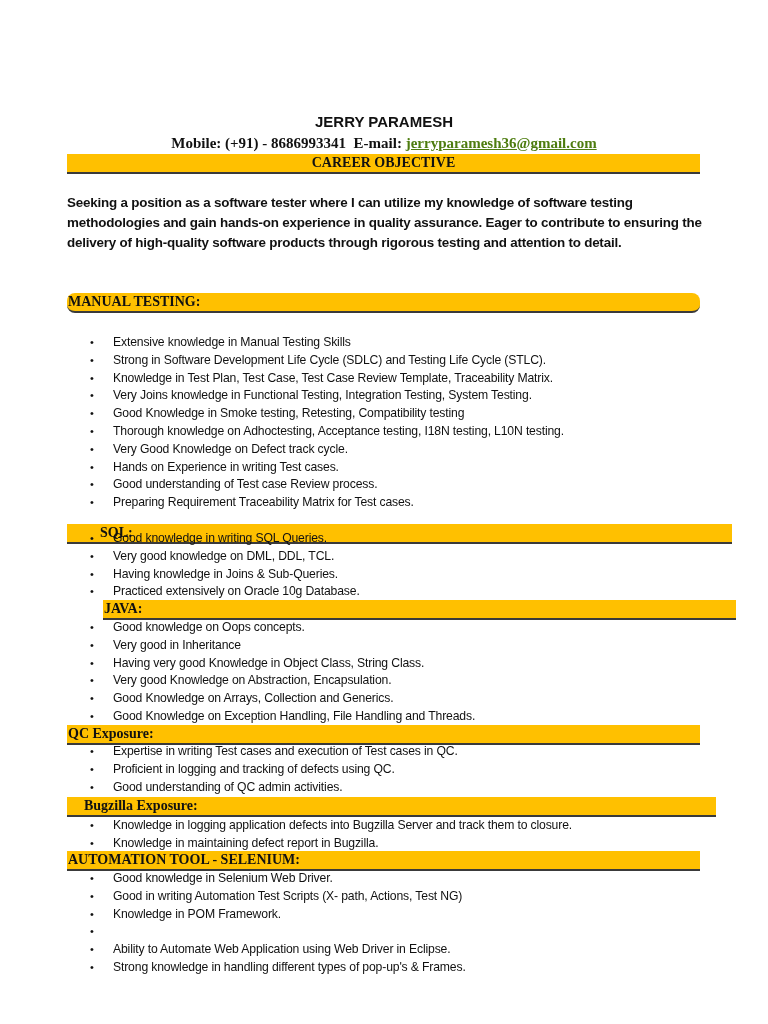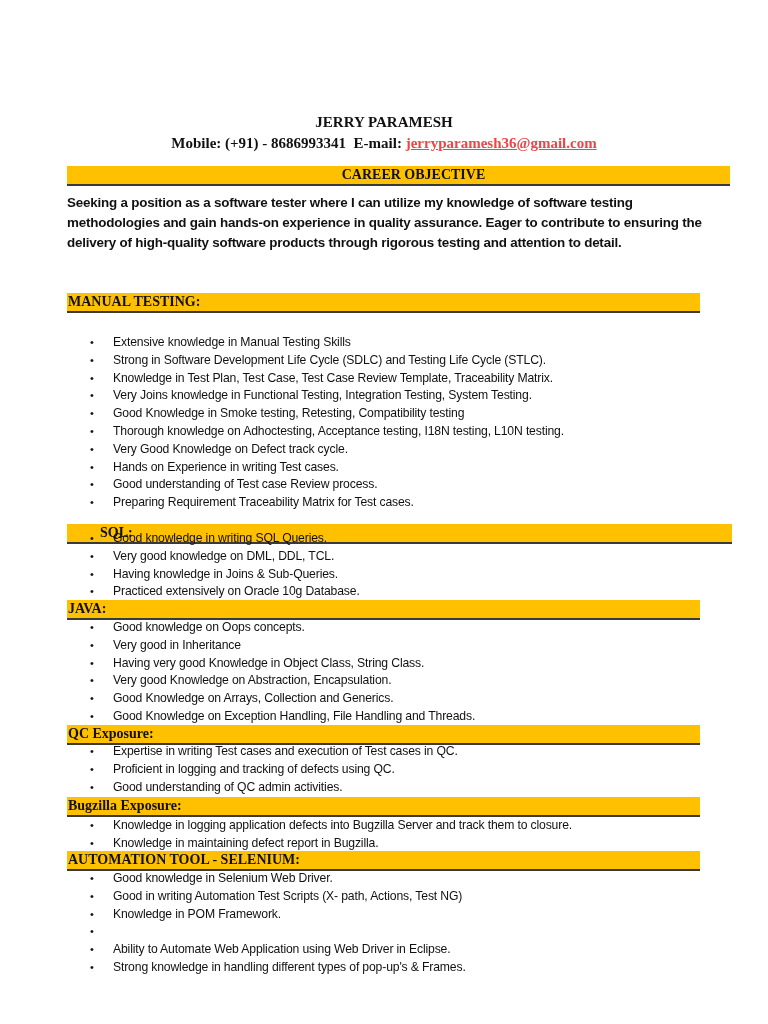--- a/index.html
+++ b/index.html
@@ -1,28 +1,28 @@
 <!DOCTYPE html>
 <html><head>
   <meta charset="utf-8">
   <style>
     html, body { margin: 0; padding: 0; background: #ffffff; }
     body { width: 768px; height: 1024px; position: relative; overflow: hidden; }
     .page { position: absolute; left: 0; top: 0; width: 768px; height: 1024px; }
     .name {
       position: absolute; left: 0; width: 768px; top: 113px; text-align: center;
-      font-family: Liberation Serif, serif; font-weight: bold; font-size: 15px; color: #111;
+      font-family: Liberation Sans, sans-serif; font-weight: bold; font-size: 15px; color: #111;
       line-height: 18px;
     }
     .contact {
       position: absolute; left: 0; width: 768px; top: 134px; text-align: center;
       font-family: "Liberation Serif", serif; font-weight: bold; font-size: 15px; color: #111;
       line-height: 18px;
     }
-    .contact a { color: #ef4444; text-decoration: underline; }
+    .contact a { color: #4d7c0f; text-decoration: underline; }
     .bar {
       position: absolute; left: 67px; width: 633px; height: 18px;
       background: #ffc000; border-bottom: 2px solid #3a3a3a;
       font-family: "Liberation Serif", serif; font-weight: bold; font-size: 14px; color: #111;
       line-height: 18px; box-sizing: content-box;
     }
     .bar.center { text-align: center; }
     .bar .lbl { padding-left: 1px; }
     .objective {
       position: absolute; left: 67px; top: 193px; width: 650px;
@@ -45,27 +45,27 @@
 <body>
 
 <div class="page">
 
   <div class="name">JERRY PARAMESH</div>
 
   <div class="contact">
     <span style="white-space:pre">Mobile: (+91) - 8686993341  E-mail: </span><a>jerryparamesh36@gmail.com</a>
   </div>
 
-  <div class="bar center" style="top:166px;padding-left:30px;">
+  <div class="bar center" style="top:154px;">
     <span>CAREER OBJECTIVE</span>
   </div>
 
   <div class="objective">Seeking a position as a software tester where I can utilize my knowledge of software testing methodologies and gain hands-on experience in quality assurance. Eager to contribute to ensuring the delivery of high-quality software products through rigorous testing and attention to detail.</div>
 
-  <div class="bar" style="top:293px;">
+  <div class="bar" style="top:293px;border-radius:8px;">
     <span class="lbl">MANUAL TESTING:</span>
   </div>
   <ul class="items" style="top:334px;">
     <li><span class="bullet">•</span><span>Extensive knowledge in Manual Testing Skills</span></li>
     <li><span class="bullet">•</span><span>Strong in Software Development Life Cycle (SDLC) and Testing Life Cycle (STLC).</span></li>
     <li><span class="bullet">•</span><span>Knowledge in Test Plan, Test Case, Test Case Review Template, Traceability Matrix.</span></li>
     <li><span class="bullet">•</span><span>Very Joins knowledge in Functional Testing, Integration Testing, System Testing.</span></li>
     <li><span class="bullet">•</span><span>Good Knowledge in Smoke testing, Retesting, Compatibility testing</span></li>
     <li><span class="bullet">•</span><span>Thorough knowledge on Adhoctesting, Acceptance testing, I18N testing, L10N testing.</span></li>
     <li><span class="bullet">•</span><span>Very Good Knowledge on Defect track cycle.</span></li>
@@ -77,42 +77,42 @@
   <div class="bar" style="top:524px;padding-left:32px;">
     <span class="lbl">SQL:</span>
   </div>
   <ul class="items" style="top:530px;">
     <li><span class="bullet">•</span><span>Good knowledge in writing SQL Queries.</span></li>
     <li><span class="bullet">•</span><span>Very good knowledge on DML, DDL, TCL.</span></li>
     <li><span class="bullet">•</span><span>Having knowledge in Joins &amp; Sub-Queries.</span></li>
     <li><span class="bullet">•</span><span>Practiced extensively on Oracle 10g Database.</span></li>
   </ul>
 
-  <div class="bar" style="top:600px;">
+  <div class="bar" style="top:600px;margin-left:36px;">
     <span class="lbl">JAVA:</span>
   </div>
   <ul class="items" style="top:619px;">
     <li><span class="bullet">•</span><span>Good knowledge on Oops concepts.</span></li>
     <li><span class="bullet">•</span><span>Very good in Inheritance</span></li>
     <li><span class="bullet">•</span><span>Having very good Knowledge in Object Class, String Class.</span></li>
     <li><span class="bullet">•</span><span>Very good Knowledge on Abstraction, Encapsulation.</span></li>
     <li><span class="bullet">•</span><span>Good Knowledge on Arrays, Collection and Generics.</span></li>
     <li><span class="bullet">•</span><span>Good Knowledge on Exception Handling, File Handling and Threads.</span></li>
   </ul>
 
   <div class="bar" style="top:725px;">
     <span class="lbl">QC Exposure:</span>
   </div>
   <ul class="items" style="top:743px;">
     <li><span class="bullet">•</span><span>Expertise in writing Test cases and execution of Test cases in QC.</span></li>
     <li><span class="bullet">•</span><span>Proficient in logging and tracking of defects using QC.</span></li>
     <li><span class="bullet">•</span><span>Good understanding of QC admin activities.</span></li>
   </ul>
 
-  <div class="bar" style="top:797px;">
+  <div class="bar" style="top:797px;padding-left:16px;">
     <span class="lbl">Bugzilla Exposure:</span>
   </div>
   <ul class="items" style="top:817px;">
     <li><span class="bullet">•</span><span>Knowledge in logging application defects into Bugzilla Server and track them to closure.</span></li>
     <li><span class="bullet">•</span><span>Knowledge in maintaining defect report in Bugzilla.</span></li>
   </ul>
 
   <div class="bar" style="top:851px;">
     <span class="lbl">AUTOMATION TOOL - SELENIUM:</span>
   </div>

